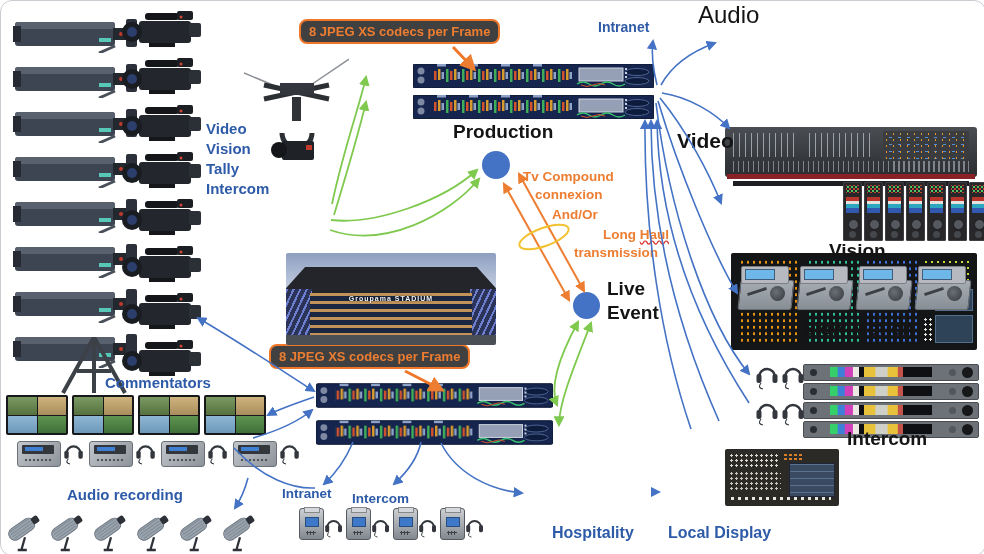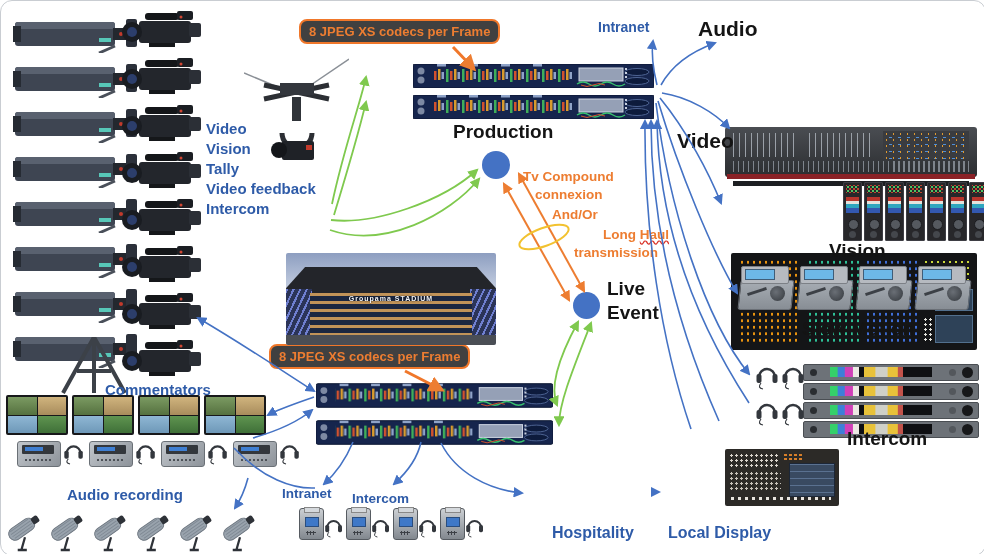--- a/index.html
+++ b/index.html
@@ -357,21 +357,20 @@
         <circle cx="62" cy="8" r="1.5" fill="#d04632"></circle>
       </svg>
     </div>
   </div>
 
   
   <div class="abs blab" style="left:205px;top:118px;font-size:15px;line-height:20px;">
     <div>Video</div>
     <div>Vision</div>
     <div>Tally</div>
-    <div>Video feedback</div>
     <div>Intercom</div>
   </div>
 
   
   <svg class="abs" style="left:243px;top:52px;" width="105" height="122" viewBox="0 0 105 122">
     <line x1="0" y1="20" x2="48" y2="40" stroke="#8a8f96" stroke-width="1.5"></line>
     <line x1="105" y1="6" x2="58" y2="38" stroke="#8a8f96" stroke-width="1.5"></line>
     <path d="M20,32 L85,46 M20,46 L85,32" stroke="#2c2f34" stroke-width="5"></path>
     <rect x="36" y="30" width="34" height="12" fill="#33373d"></rect>
     <rect x="48" y="44" width="9" height="24" fill="#303439"></rect>
@@ -437,21 +436,21 @@
   <div class="abs stad" style="left:285px;top:234px;">
     <div class="roof"></div>
     <div class="wingL"></div>
     <div class="wingR"></div>
     <div class="fac"></div>
     <div class="gnd"></div>
     <div class="sign">Groupama STADIUM</div>
   </div>
 
   
-  <div class="abs klab" style="left:697px;top:16px;font-size:21px;font-weight:700;">Audio</div>
+  <div class="abs klab" style="left:697px;top:0;font-size:24px;font-weight:400;">Audio</div>
   <div class="abs amix" style="left:724px;top:16px;">
     <div class="top"></div>
     <div class="fb f1"></div>
     <div class="fb f2"></div>
     <div class="ctr"></div>
     <div class="low"></div>
     <div class="red"></div>
     <div class="base"></div>
   </div>
 
@@ -598,21 +597,21 @@
       <svg width="25" height="31" viewBox="0 0 25 31">
           <use href="#headset-glyph"></use>
         </svg>
     </div>
   </div>
   <div class="abs klab" style="left:846px;top:427px;font-size:19px;font-weight:600;">Intercom</div>
 
   <div class="abs blab" style="left:597px;top:18px;font-size:14px;">Intranet</div>
 
   
-  <div class="abs blab" style="left:104px;top:373px;font-size:15px;margin-top:7px;">Commentators</div>
+  <div class="abs blab" style="left:104px;top:373px;font-size:15px;">Commentators</div>
   <div class="abs hrow" style="left:5px;top:394px;gap:4px;">
     <div class="mon">
       <div class="g">
         <div class="c1"></div>
           <div class="c2"></div>
         <div class="c3"></div>
           <div class="c4"></div>
       </div>
     </div>
       <div class="mon">

